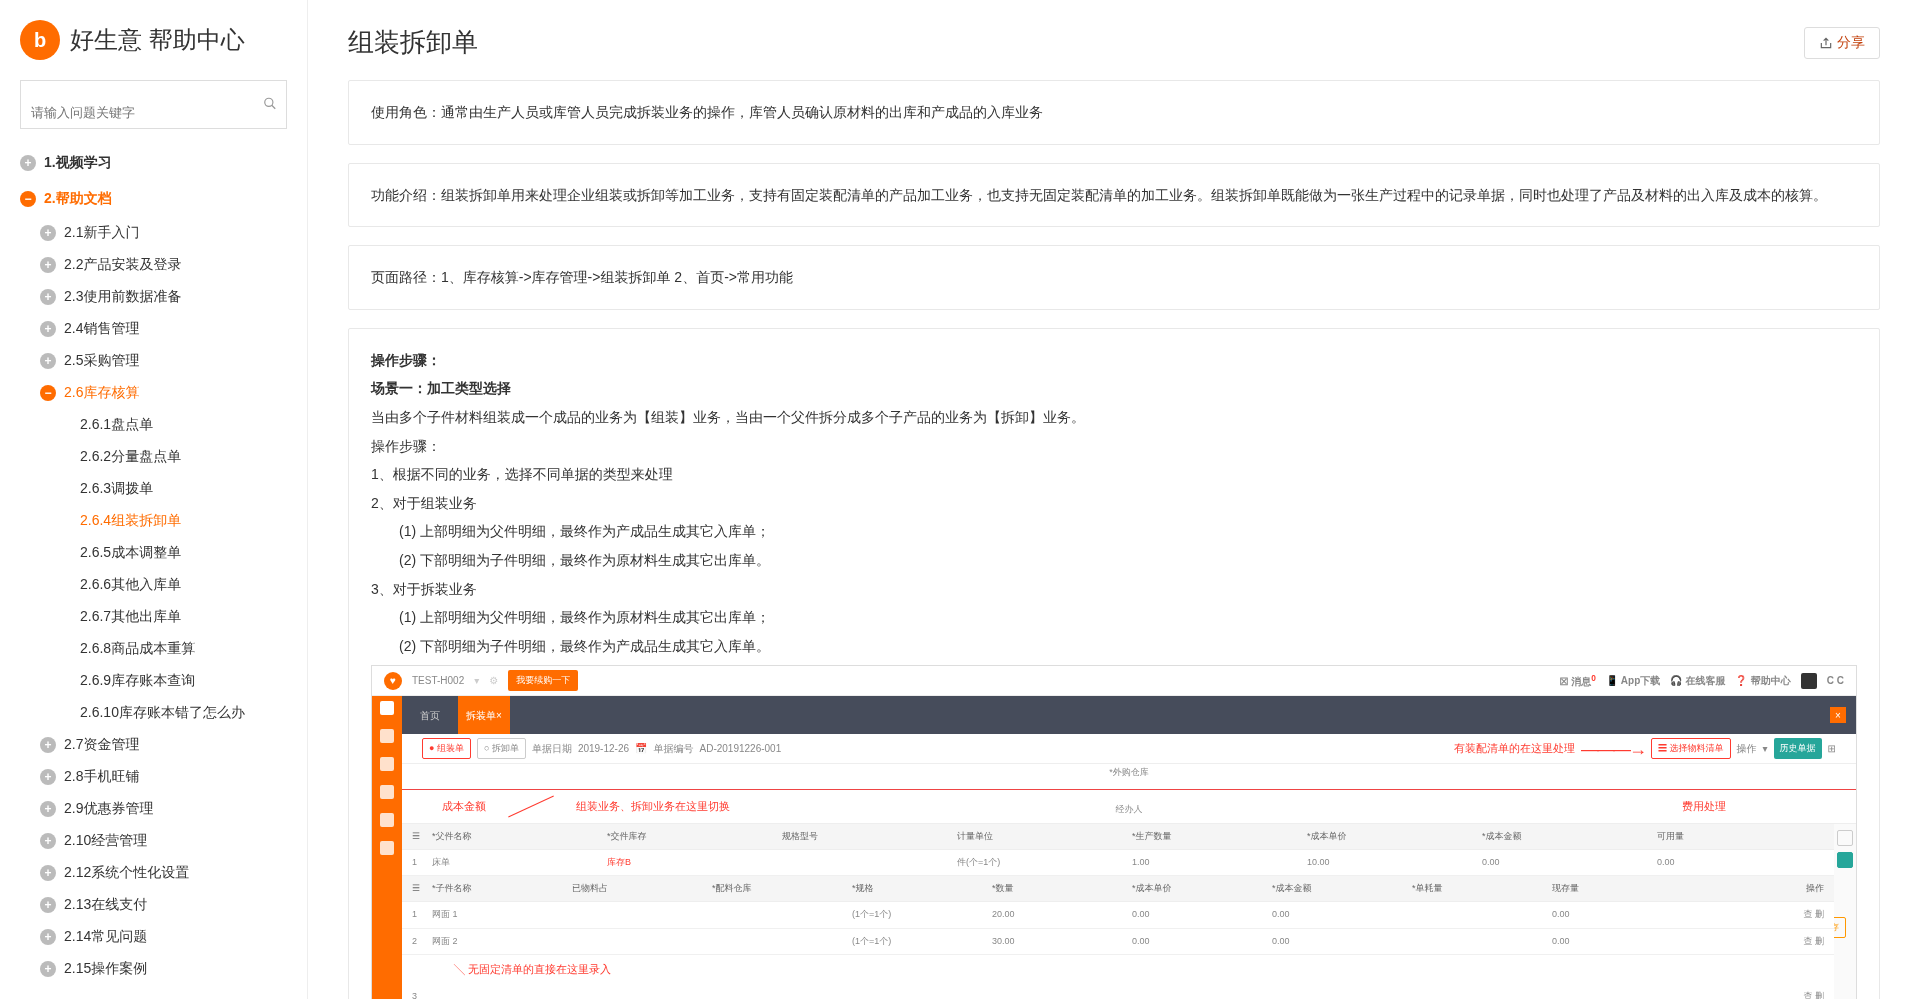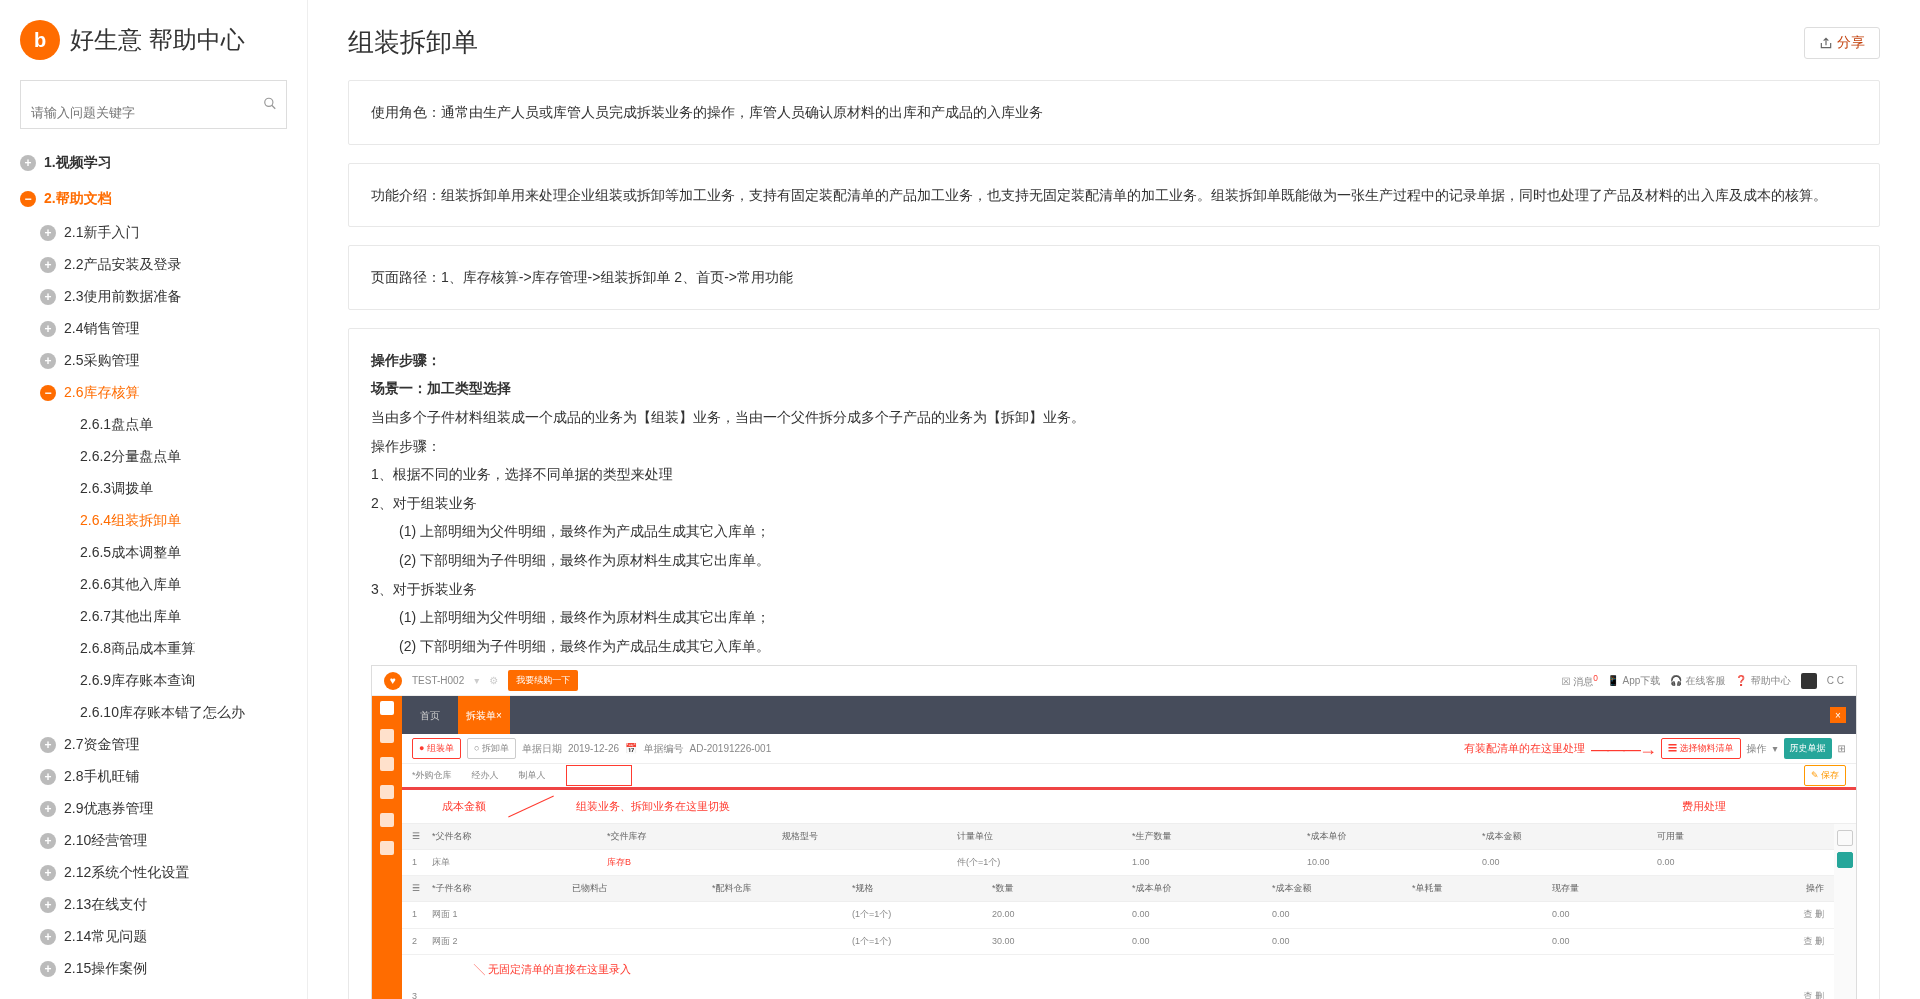--- a/index.html
+++ b/index.html
@@ -29,52 +29,52 @@
 .card-label { display: inline; }
 .steps { }
 .steps p { line-height: 1.9; margin-bottom: 2px; }
 .steps .bold { font-weight: bold; }
 .steps .indent1 { padding-left: 28px; }
 .mock-image { border: 1px solid #ddd; background: #fafafa; margin-top: 6px; }
 .mock-topbar { height: 30px; background: #fff; display: flex; align-items: center; justify-content: space-between; padding: 0 12px; font-size: 10px; color: #888; border-bottom: 1px solid #eee; }
 .mock-topbar .left { display: flex; align-items: center; gap: 10px; }
 .mock-topbar .logo-sm { width: 18px; height: 18px; border-radius: 50%; background: #ff6c00; color: #fff; display: flex; align-items: center; justify-content: center; font-size: 10px; }
 .mock-topbar .btn-sm { background: #ff6c00; color: #fff; padding: 2px 8px; border-radius: 2px; font-size: 9px; }
-.mock-topbar .right { display: flex; align-items: center; gap: 10px; }
+.mock-topbar .right { display: flex; align-items: center; gap: 10px; font-weight: bold; }
 .mock-topbar .avatar { width: 16px; height: 16px; background: #333; border-radius: 2px; }
 .mock-body { display: flex; }
 .mock-leftnav { width: 30px; background: #ff6c00; display: flex; flex-direction: column; align-items: center; padding-top: 5px; gap: 14px; }
 .mock-leftnav .ic { width: 14px; height: 14px; background: rgba(255,255,255,0.8); border-radius: 2px; }
 .mock-leftnav .ic:first-child { background: #fff; }
 .mock-content { flex: 1; }
 .mock-tabs { height: 38px; background: #464c5b; display: flex; align-items: center; padding: 0 10px; gap: 10px; font-size: 10px; }
 .mock-tabs .tab { color: #ccc; padding: 0 8px; }
 .mock-tabs .tab.active { background: #ff6c00; color: #fff; height: 100%; display: flex; align-items: center; }
 .mock-tabs .close { margin-left: auto; color: #fff; width: 16px; height: 16px; background: #ff6c00; display: flex; align-items: center; justify-content: center; }
-.mock-toolbar { height: 30px; background: #fff; display: flex; align-items: center; padding: 0 10px; gap: 6px; font-size: 10px; border-bottom: 1px solid #eee; position: relative; }
+.mock-toolbar { height: 30px; background: #fff; display: flex; align-items: center; padding: 0 20px; gap: 6px; font-size: 10px; border-bottom: 1px solid #eee; position: relative; }
 .mock-toolbar .chip { border: 1px solid #ff3b30; color: #ff3b30; padding: 1px 6px; border-radius: 2px; font-size: 9px; }
 .mock-toolbar .chip.gray { border-color: #ccc; color: #888; }
 .mock-toolbar .txt { color: #888; }
 .mock-toolbar .red-txt { color: #ff3b30; font-size: 11px; margin-left: auto; }
 .mock-toolbar .arrow { color: #ff3b30; font-size: 18px; letter-spacing: -2px; }
 .mock-toolbar .btn-teal { background: #26a69a; color: #fff; padding: 2px 6px; font-size: 9px; border-radius: 2px; }
-.mock-row2 { height: 26px; background: #fff; display: flex; align-items: center; padding: 0 10px; gap: 20px; font-size: 9px; color: #888; border-bottom: 3px solid #ef4444; }
+.mock-row2 { height: 26px; background: #fff; display: flex; align-items: center; padding: 0 10px; gap: 20px; font-size: 9px; color: #888; border-bottom: 1px solid #ef4444; flex-direction: column; }
 .mock-row2 .redbox { border: 1px solid #ff3b30; padding: 1px 14px; color: #fff; }
 .mock-row2 .btn-out { border: 1px solid #ff9800; color: #ff9800; padding: 1px 6px; font-size: 9px; border-radius: 2px; margin-left: auto; }
 .mock-annot { padding: 6px 10px; display: flex; align-items: center; font-size: 11px; color: #ff3b30; gap: 20px; background: #fff; border-bottom: 1px solid #eee; }
 .mock-annot .diag-line { width: 50px; height: 1px; background: #ff3b30; transform: rotate(-25deg); }
 .mock-table { background: #fff; font-size: 9px; }
 .mock-table-head { display: flex; background: #f5f5f5; padding: 4px 6px; color: #666; border-bottom: 1px solid #eee; }
 .mock-table-head > div { flex: 1; padding: 0 4px; }
 .mock-table-head > div:first-child { flex: 0 0 20px; }
 .mock-table-row { display: flex; padding: 4px 6px; color: #888; border-bottom: 1px solid #f0f0f0; align-items: center; min-height: 22px; }
 .mock-table-row > div { flex: 1; padding: 0 4px; }
 .mock-table-row > div:first-child { flex: 0 0 20px; }
 .mock-table-row .redcell { color: #ff3b30; }
-.mock-annot2 { padding: 4px 72px; font-size: 11px; color: #ff3b30; background: #fff; }
+.mock-annot2 { padding: 4px 52px; font-size: 11px; color: #ff3b30; background: #fff; }
 .mock-side-icons { width: 22px; display: flex; flex-direction: column; gap: 6px; padding: 6px 3px; }
 .mock-side-icons .si { width: 16px; height: 16px; border: 1px solid #ccc; border-radius: 2px; }
 .mock-side-icons .si.teal { background: #26a69a; border-color: #26a69a; }
 </style>
 </head>
 <body>
 
 <div class="container">
   <aside class="sidebar">
     <div class="logo-row">

